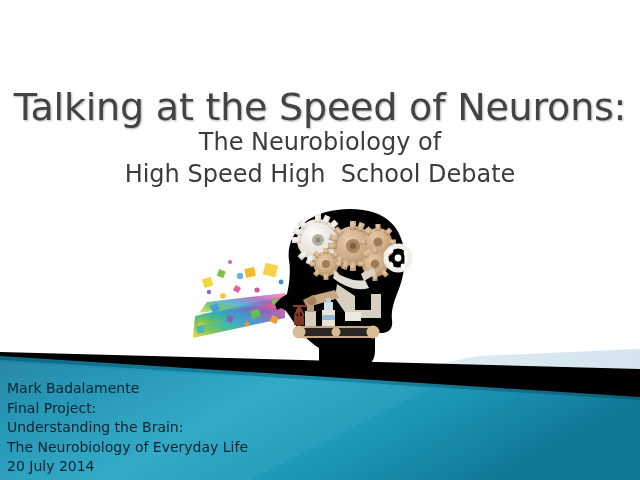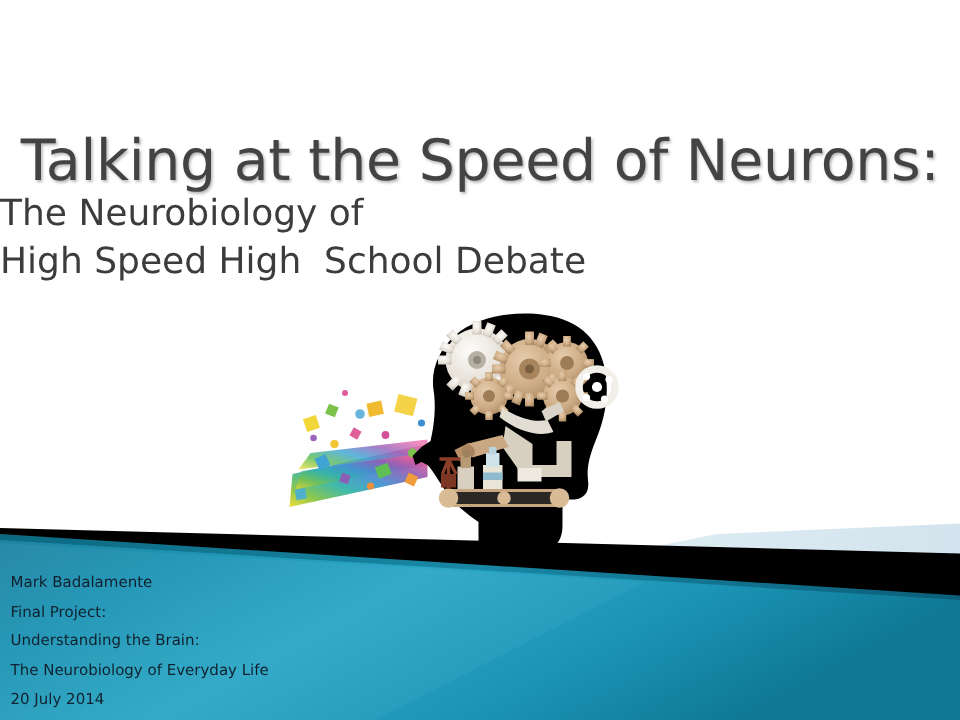--- a/index.html
+++ b/index.html
@@ -34,20 +34,21 @@
     white-space: nowrap;
     margin-top: 33px;
   }
 
   
   #subtitle {
     position: absolute;
     left: 0;
     top: 126px;
     width: 640px;
+    text-align: center;
     font-family: "DejaVu Sans", sans-serif;
     font-size: 24px;
     font-weight: 400;
     line-height: 32px;
     color: #3c3c3c;
     white-space: pre;
   }
 
   
   .band {
@@ -58,21 +59,21 @@
     height: 480px;
     pointer-events: none;
   }
 
   
   #footer-text {
     position: absolute;
     left: 7px;
     top: 379px;
     font-family: "DejaVu Sans", sans-serif;
-    font-size: 10px;
+    font-size: 14px;
     font-weight: 400;
     line-height: 19.5px;
     color: #10222f;
     white-space: pre-line;
     z-index: 6;
   }
 
   
   #artwork {
     position: absolute;

